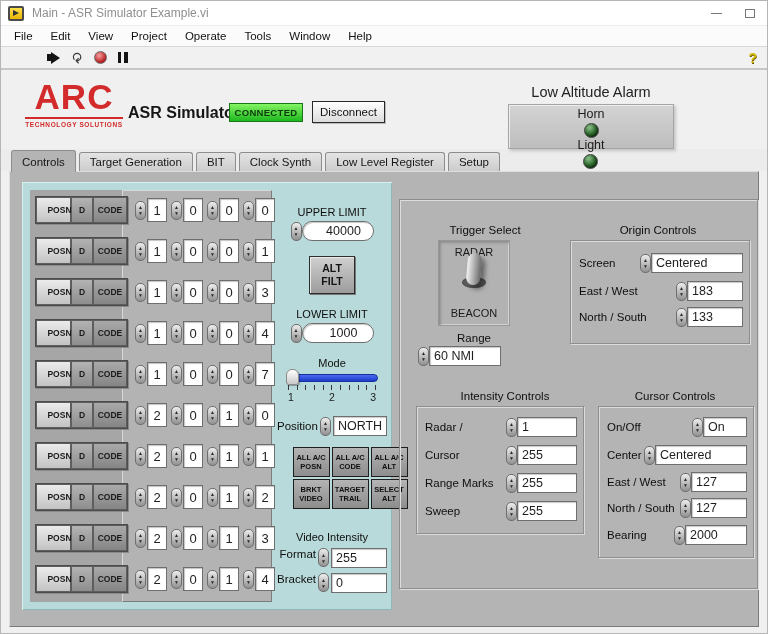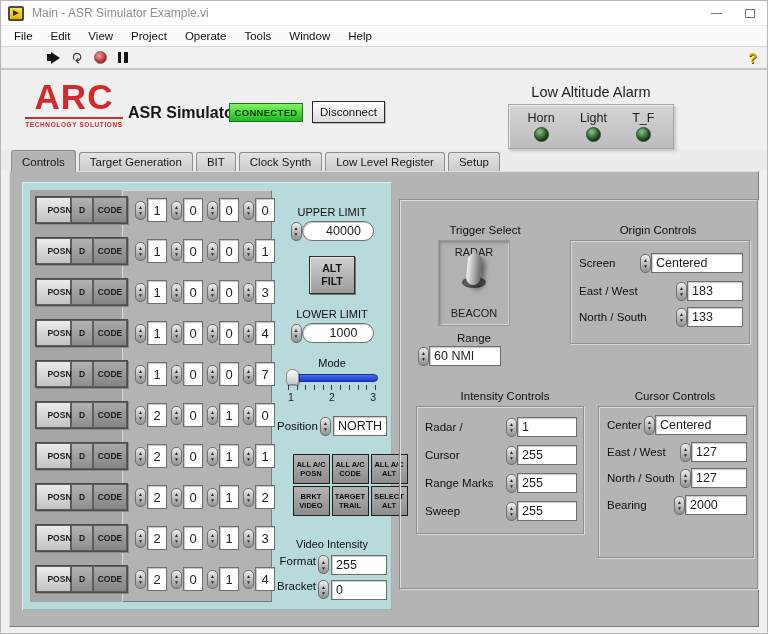--- a/index.html
+++ b/index.html
@@ -51,21 +51,21 @@
     font-size:9.5px;font-weight:700;color:#0c3d0c;letter-spacing:0.3px;}
   .btn-disconnect{position:absolute;left:311px;top:31px;width:73px;height:22px;
     background:linear-gradient(#ffffff,#dcdcdc);border:1px solid #2a2a2a;
     display:flex;align-items:center;justify-content:center;font-size:11.5px;color:#111;
     box-shadow:1px 1px 0 #bbb;}
   .alarm-title{position:absolute;left:505px;top:14px;width:170px;text-align:center;
     font-size:14.5px;color:#222;}
   .alarm-panel{position:absolute;left:507px;top:34px;width:166px;height:45px;
     background:linear-gradient(#d4d4d4,#bdbdbd);border:1px solid #a5a5a5;
     box-shadow:inset 1px 1px 0 #ededed,2px 2px 3px rgba(0,0,0,0.18);
-    display:flex;justify-content:space-around;align-items:center;padding:2px 6px;}
+    display:flex;justify-content:space-around;align-items:center;padding:2px 6px;flex-direction:column;}
   .alarm-ind{display:flex;flex-direction:column;align-items:center;gap:2px;}
   .alarm-label{font-size:12.5px;color:#1a1a1a;}
   .led{width:15px;height:15px;border-radius:50%;border:1px solid #404040;
     background:radial-gradient(circle at 35% 28%,#7fb57f 8%,#2e6b2e 50%,#11370f 95%);
     box-shadow:inset -1px -1px 2px rgba(0,0,0,0.5);}
 
   
   .tabstrip{height:22px;background:#ececec;display:flex;align-items:flex-end;padding-left:10px;gap:3px;}
   .tab{height:19px;padding:0 10px;display:flex;align-items:center;font-size:11.5px;color:#161616;
     background:linear-gradient(#e4e4e4,#cccccc);border:1px solid #8d8d8d;border-bottom:none;
@@ -119,21 +119,21 @@
   .track{height:8px;border-radius:4px;background:linear-gradient(#4a6af0,#1d3cc9);border:1px solid #16309c;}
   .thumb{position:absolute;left:0;top:-5px;width:13px;height:16px;
     background:linear-gradient(#ffffff,#c9c9c9);border:1px solid #8a8a8a;border-radius:6px 6px 3px 3px;
     box-shadow:1px 1px 1px rgba(0,0,0,0.3);}
   .tickmarks{width:88px;height:5px;margin:3px auto 0;
     background:repeating-linear-gradient(90deg,#3a3a3a 0 1px,transparent 1px 8.7px);}
   .ticklabels{width:92px;margin:1px auto 0;display:flex;justify-content:space-between;
     font-size:10.5px;color:#1a1a1a;padding:0 2px;}
   .posrow{display:flex;align-items:center;margin-top:13px;gap:2px;justify-content:flex-start;}
   .lvlabel{font-size:11.5px;color:#0e0e0e;}
-  .btngrid{display:grid;grid-template-columns:repeat(3,37px);gap:2px;margin-top:18px;justify-content:center;padding-left:36px;}
+  .btngrid{display:grid;grid-template-columns:repeat(3,37px);gap:2px;margin-top:11px;justify-content:center;padding-left:36px;}
   .gbtn{height:30px;background:linear-gradient(#b4b4b4,#8d8d8d);border:1px solid #1e1e1e;
     display:flex;align-items:center;justify-content:center;text-align:center;
     font-size:7.5px;font-weight:700;color:#0f0f0f;line-height:1.25;padding:1px;}
   .virow{display:flex;align-items:flex-start;justify-content:flex-end;margin-top:5px;gap:2px;}
 
   
   .frame-title{position:absolute;left:389px;top:12px;width:359px;text-align:center;
     font-size:11px;font-weight:600;color:#0d0d0d;letter-spacing:0.2px;}
   .frame{position:absolute;left:389px;top:27px;width:359px;height:390px;
     border:1px solid #8c8c8c;box-shadow:inset 1px 1px 0 #dddddd,1px 1px 0 #dddddd;}
@@ -605,20 +605,25 @@
         </div>
         <div class="lvrow" style="margin-top:8px;">
           <span class="lvlabel">Sweep</span>
           <span class="spin"></span>
           <span class="vbox w60">255</span>
         </div>
       </div>
 
       <div class="grp-label" style="left:200px;top:190px;width:150px;">Cursor Controls</div>
       <div class="gbox" style="left:198px;top:206px;width:156px;height:152px;">
+        <div class="lvrow" style="margin-top:10px;">
+          <span class="lvlabel">On/Off</span>
+          <span class="spin"></span>
+          <span class="vbox w44">On</span>
+        </div>
         <div class="lvrow" style="margin-top:8px;">
           <span class="lvlabel">Center</span>
           <span class="spin"></span>
           <span class="vbox w92">Centered</span>
         </div>
         <div class="lvrow" style="margin-top:7px;">
           <span class="lvlabel">East / West</span>
           <span class="spin"></span>
           <span class="vbox w56">127</span>
         </div>

